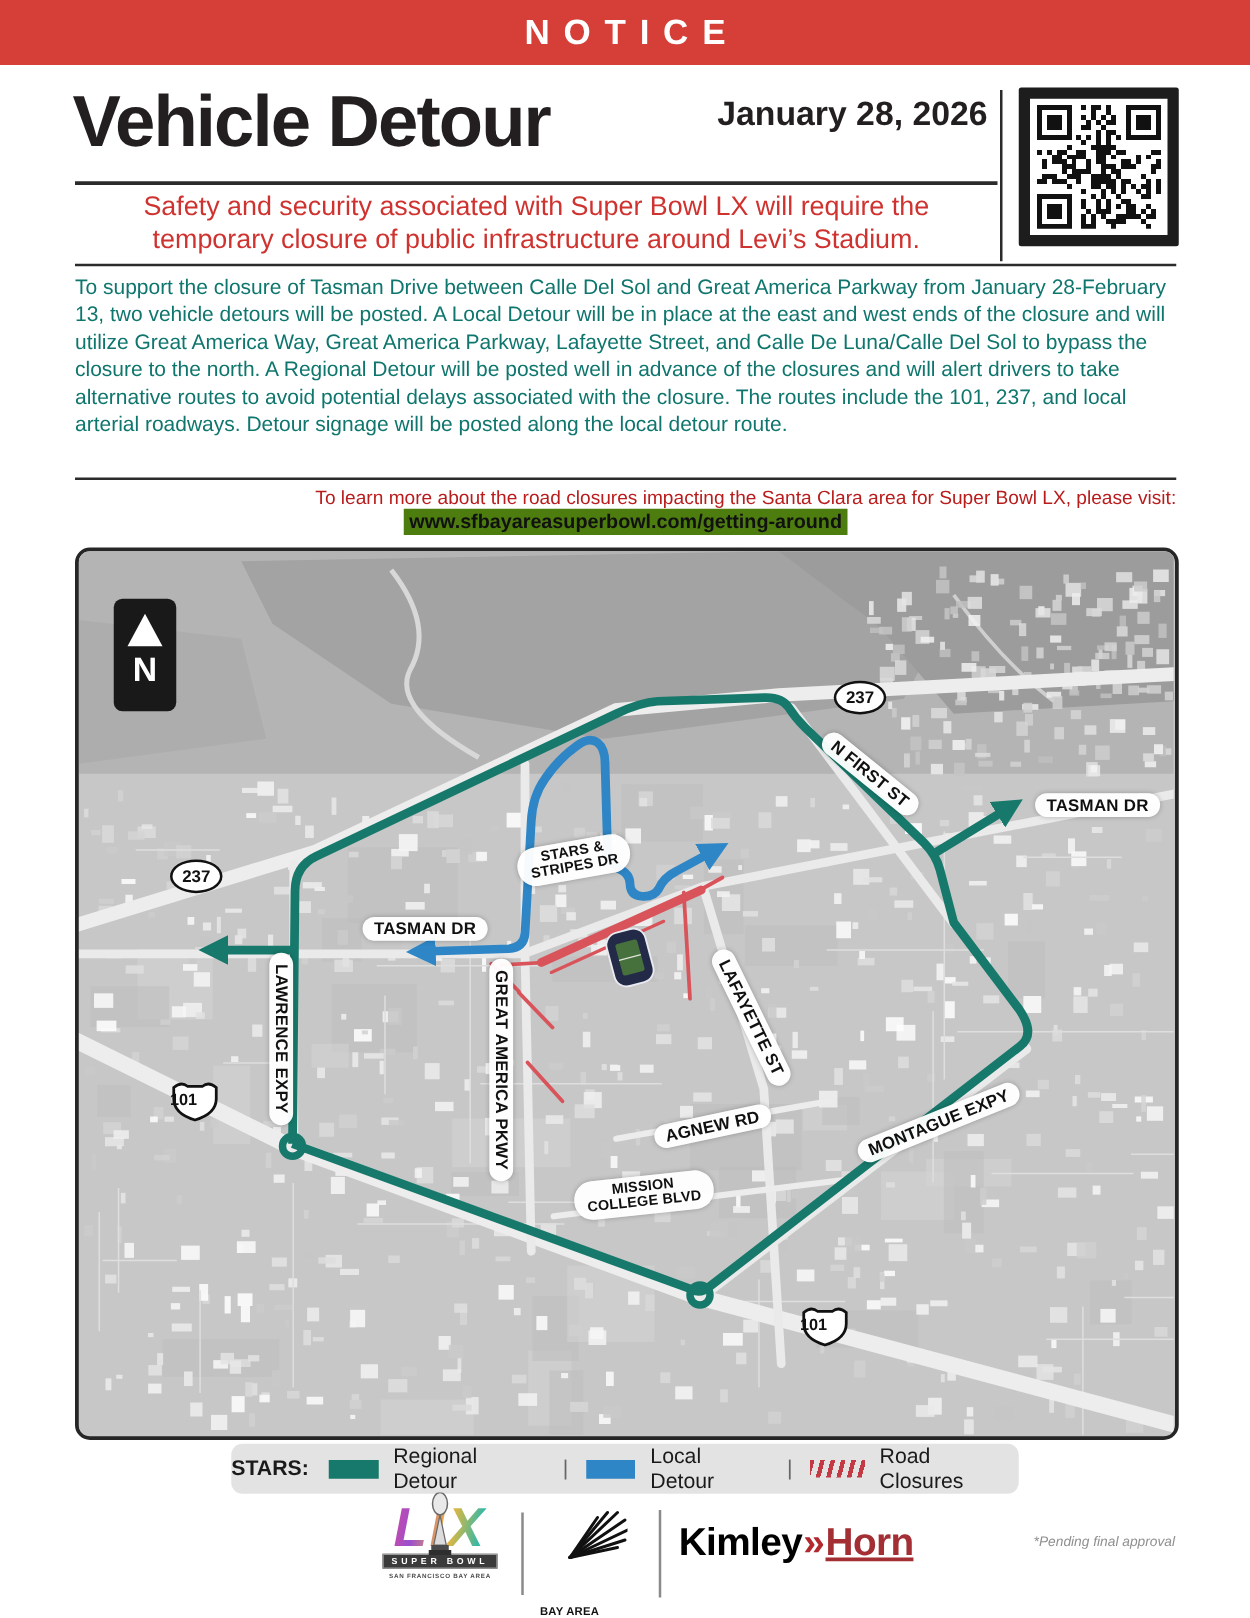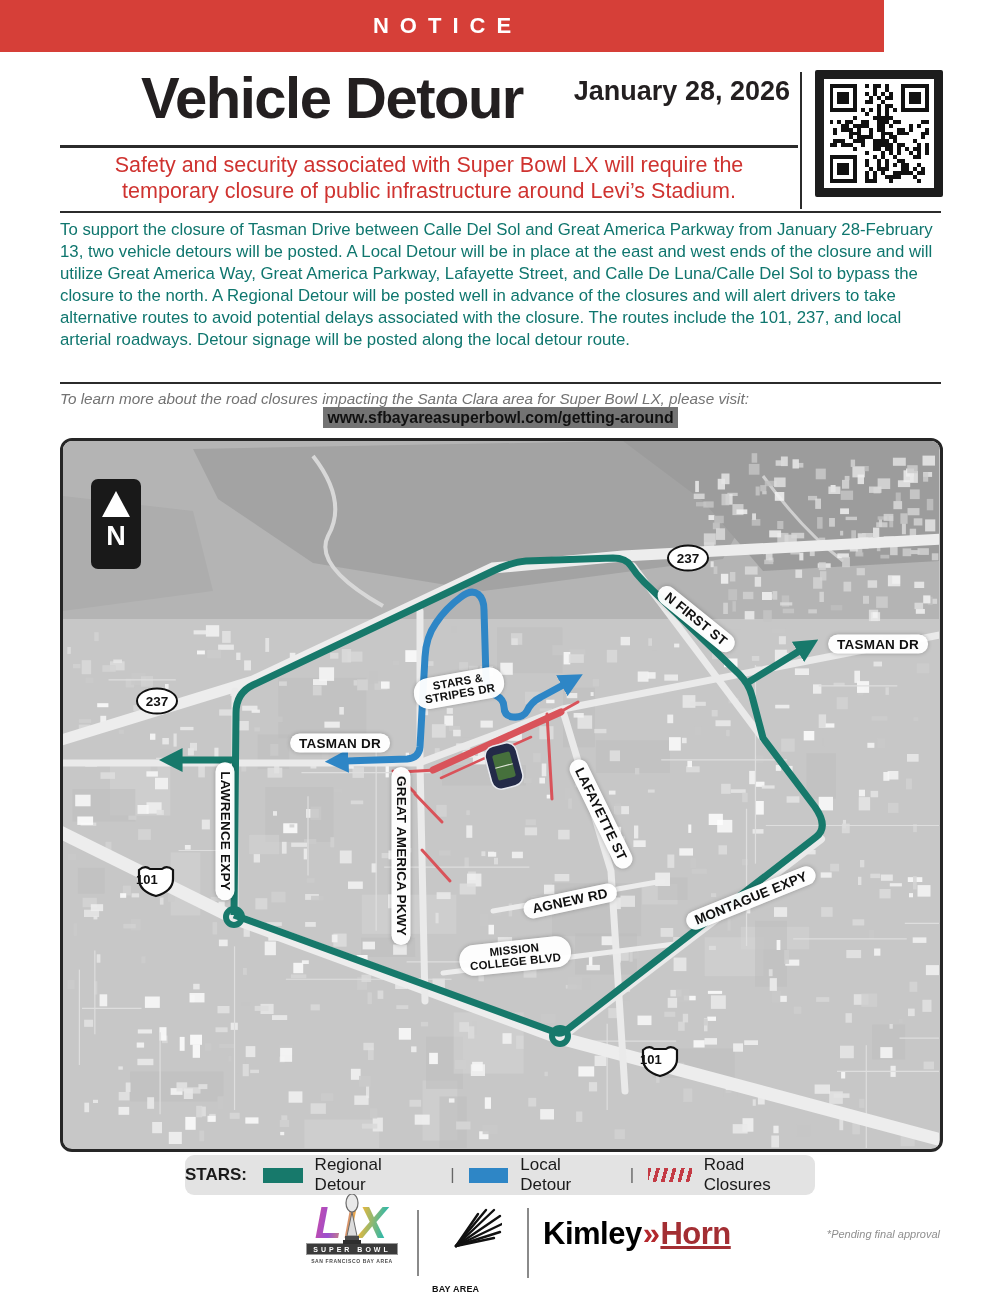--- a/index.html
+++ b/index.html
@@ -3,27 +3,27 @@
 <meta charset="utf-8">
 <style>
   * { margin:0; padding:0; box-sizing:border-box; }
   html,body { background:#fff; }
   #page {
     position:relative; width:1000px; height:1294px; background:#ffffff;
     font-family:"Liberation Sans", sans-serif; overflow:hidden; margin:0 auto;
   }
   
   .notice-bar {
-    position:absolute; left:0; top:0; width:884px; height:52px;
+    position:absolute; left:0; top:0; width:1000px; height:52px;
     background:#d63f38; color:#fff; display:flex; align-items:center; justify-content:center;
-    font-size:22px; font-weight:bold; letter-spacing:11px; text-indent:11px;
+    font-size:28px; font-weight:bold; letter-spacing:11px; text-indent:11px;
   }
   .title {
-    position:absolute; left:72px; top:64px; width:520px;
-    font-size:58px; font-weight:bold; letter-spacing:-1.5px; color:#231f20;text-align:center;
+    position:absolute; left:58px; top:64px; width:520px;
+    font-size:58px; font-weight:bold; letter-spacing:-1.5px; color:#231f20;
   }
   .date {
     position:absolute; left:480px; top:76px; width:310px; text-align:right;
     font-size:27px; font-weight:bold; color:#231f20;
   }
   .rule { position:absolute; background:#2b2b2b; }
   .r1 { left:60px; top:145px; width:738px; height:2.5px; }
   .r2 { left:60px; top:211px; width:881px; height:1.7px; }
   .r3 { left:60px; top:382px; width:881px; height:1.7px; }
   .vdiv-qr { left:800px; top:72px; width:2px; height:137px; }
@@ -35,28 +35,28 @@
     position:absolute; left:815px; top:70px; width:128px; height:127px;
     border:9px solid #1d1d1d; background:#fff; padding:5px; border-radius:2px;
   }
   .qr-box svg { width:100%; height:100%; display:block; }
   
   .paragraph {
     position:absolute; left:60px; top:219px; width:884px;
     font-size:16.8px; line-height:1.31; color:#0f766e;
   }
   .cta-line {
-    position:absolute; left:60px; top:390px; width:881px; text-align:left;
-    font-style:italic; font-size:15.3px; color:#737373;
+    position:absolute; left:60px; top:390px; width:881px; text-align:right;
+    font-size:15.3px; color:#b91c1c;
   }
   .cta-url {
     position:absolute; left:60px; top:409px; width:881px; text-align:center;
     font-size:15.8px; font-weight:bold; color:#111;
   }
-  .cta-url span { background:#737373; padding:2px 4px; }
+  .cta-url span { background:#4d7c0f; padding:2px 4px; }
   
   .map-frame {
     position:absolute; left:60px; top:438px; width:883px; height:714px;
     border:3.5px solid #262626; border-radius:12px; overflow:hidden; background:#c7c7c7;
   }
   .map-frame svg.basemap { position:absolute; left:0; top:0; width:876px; height:707px; }
   .map-overlay { position:absolute; left:0; top:0; width:876px; height:707px; }
   .pill {
     position:absolute; transform:translate(-50%,-50%) rotate(var(--rot,0deg));
     background:rgba(255,255,255,.96); border-radius:12px; padding:2px 9px;

